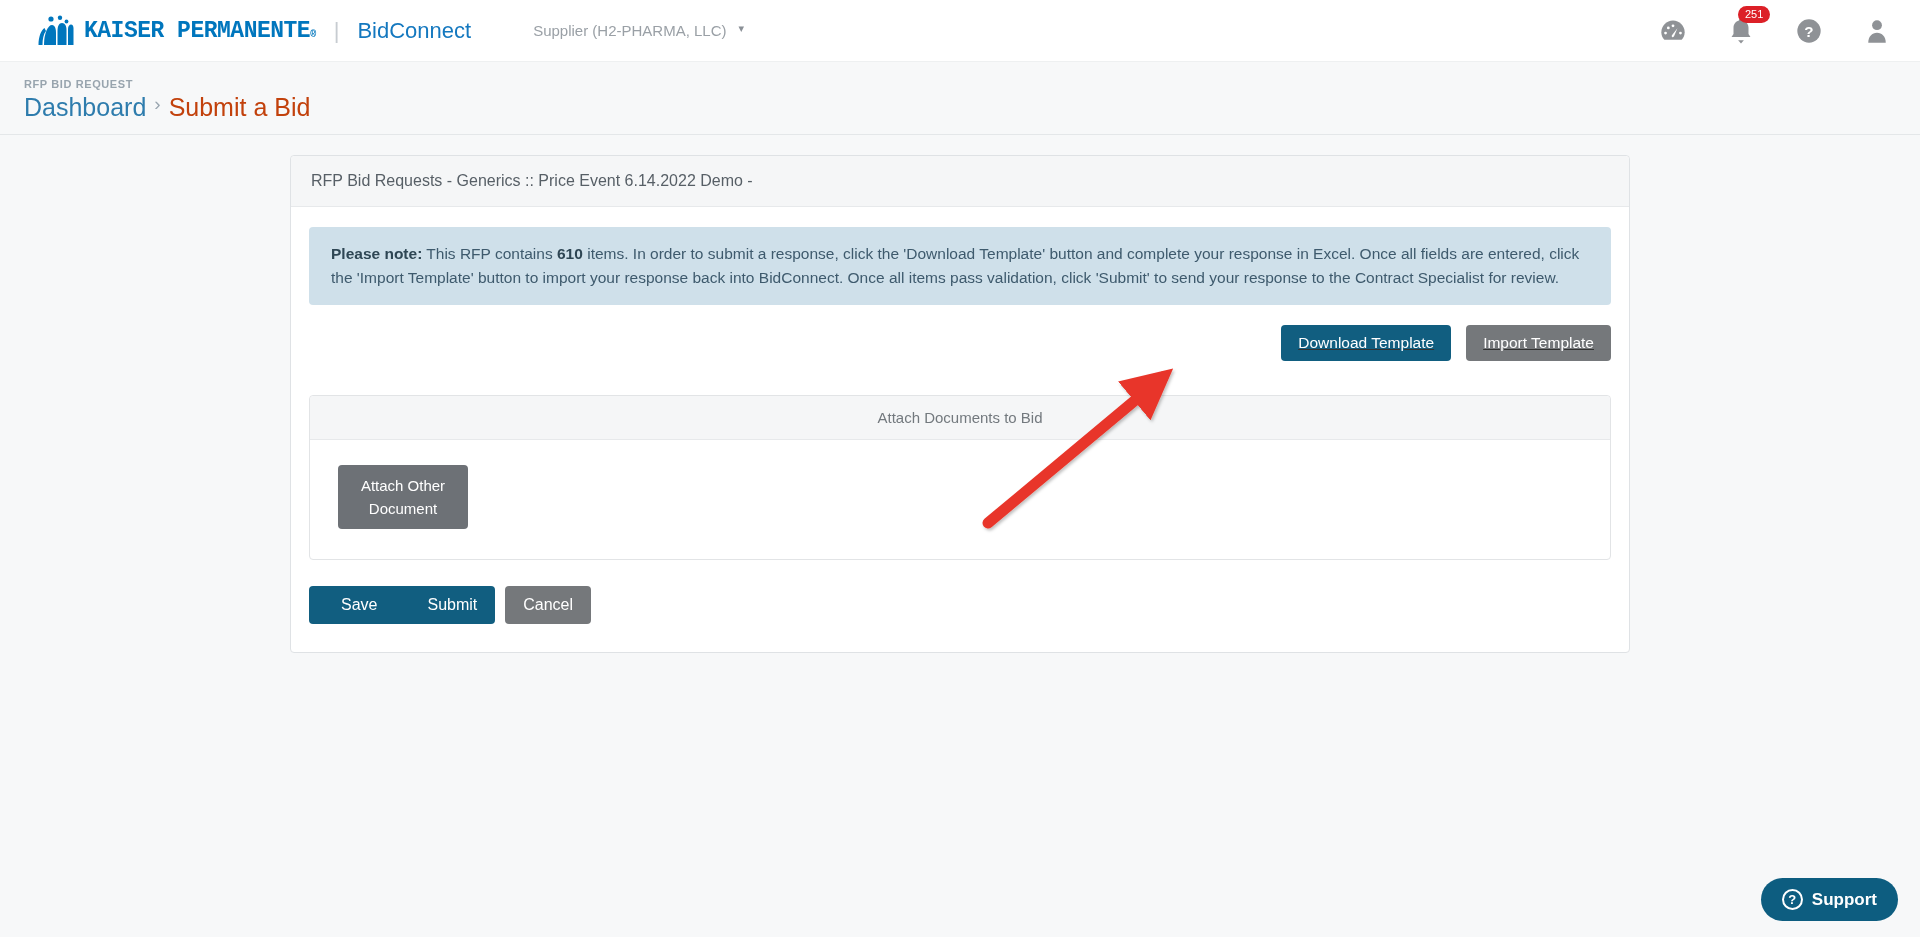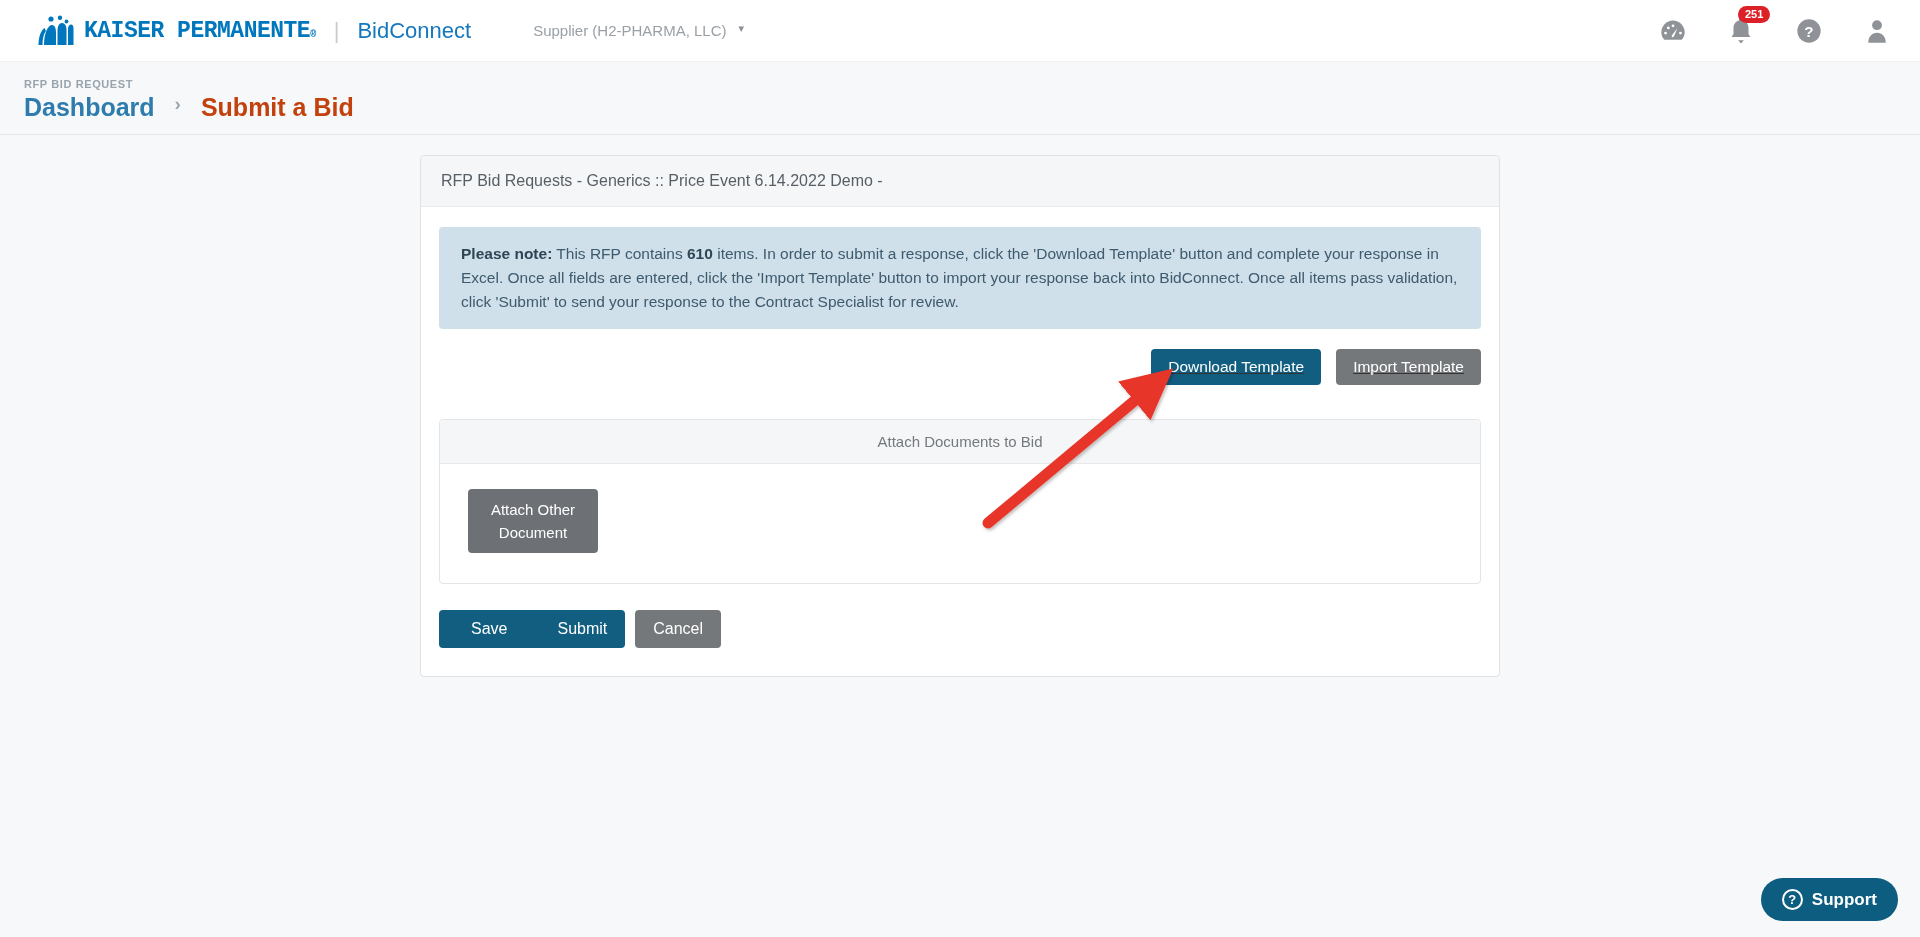--- a/index.html
+++ b/index.html
@@ -31,41 +31,41 @@
     align-items:flex-start; gap:12px; cursor:pointer; white-space:nowrap;
   }
   .supplier-caret { font-size:11px; color:#8a9096; }
 
   .nav-icons { margin-left:auto; display:flex; align-items:center; gap:38px; }
   .nav-icon { position:relative; width:30px; height:30px; display:flex;
     align-items:center; justify-content:center; cursor:pointer; }
   .nav-icon svg { display:block; }
   .badge {
     position:absolute; top:-10px; left:12px; background:#dc2027; color:#fff;
-    font-size:11px; font-weight:bold; border-radius:999px; padding:3px 7px;
+    font-size:11px; font-weight:normal; border-radius:999px; padding:3px 7px;
     line-height:1; min-width:24px; text-align:center;
   }
 
   
   .breadcrumb-wrap {
     padding:16px 24px 12px 24px; background:#f7f8f9;
     border-bottom:1px solid #e4e7e9;
   }
   .eyebrow {
     font-size:11px; font-weight:bold; color:#98a4ae; letter-spacing:0.6px;
     margin-bottom:3px;
   }
-  .crumb-row { display:flex; align-items:flex-start; gap:20px;font-weight:bold; }
+  .crumb-row { display:flex; align-items:flex-start; gap:8px; }
   .crumb-link { font-size:25px; color:#2e7cad; cursor:pointer; }
   .crumb-sep { font-size:19px; color:#9aa6b0; }
   .crumb-current { font-size:25px; color:#c2410c; }
 
   
   .card {
-    width:1080px; margin:20px auto 0 auto; background:#fff;
+    width:1340px; margin:20px auto 0 auto; background:#fff;
     border:1px solid #dfe2e5; border-radius:4px;
   }
   .card-header {
     padding:16px 20px; background:#f5f6f7; border-bottom:1px solid #e7e9eb;
     border-radius:4px 4px 0 0; font-size:16px; color:#575f66;
   }
   .card-body { padding:20px 18px 28px 18px; }
 
   .alert {
     background:#cfe0ea; border-radius:4px; padding:15px 22px;

